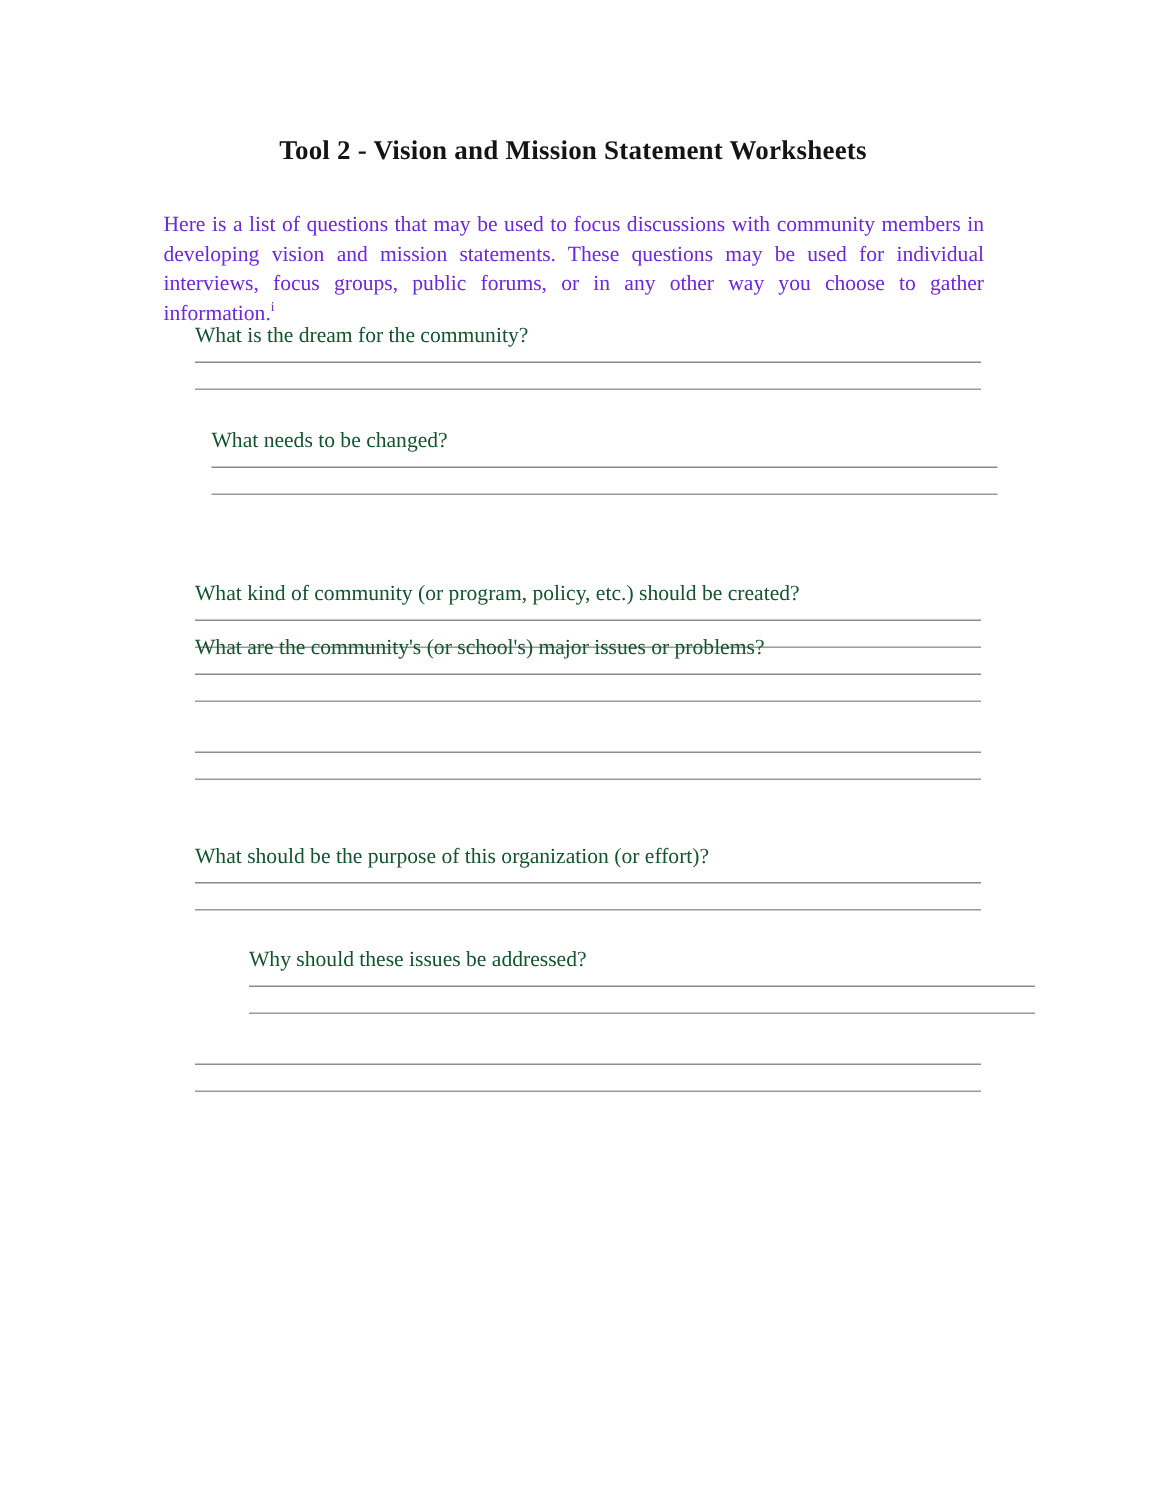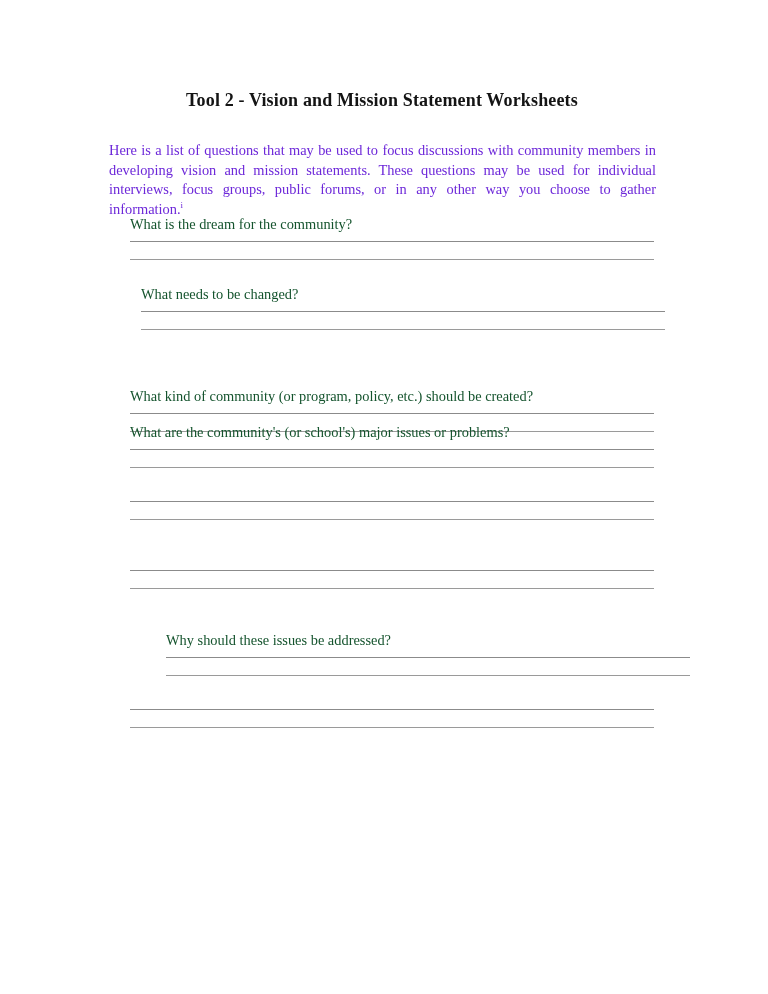--- a/index.html
+++ b/index.html
@@ -128,20 +128,21 @@
           <div class="rule second"></div>
         </div>
       </div>
       <div class="q-block" style="top: 493px;">
         <div class="q-lines">
           <div class="rule"></div>
           <div class="rule second"></div>
         </div>
       </div>
       <div class="q-block" style="top: 562px;">
+        <div class="q-text">What should be the purpose of this organization (or effort)?</div>
         <div class="q-lines">
           <div class="rule"></div>
           <div class="rule second"></div>
         </div>
       </div>
       <div class="q-block" style="top: 631px; margin-left: 36px;">
         <div class="q-text">Why should these issues be addressed?</div>
         <div class="q-lines">
           <div class="rule"></div>
           <div class="rule second"></div>

